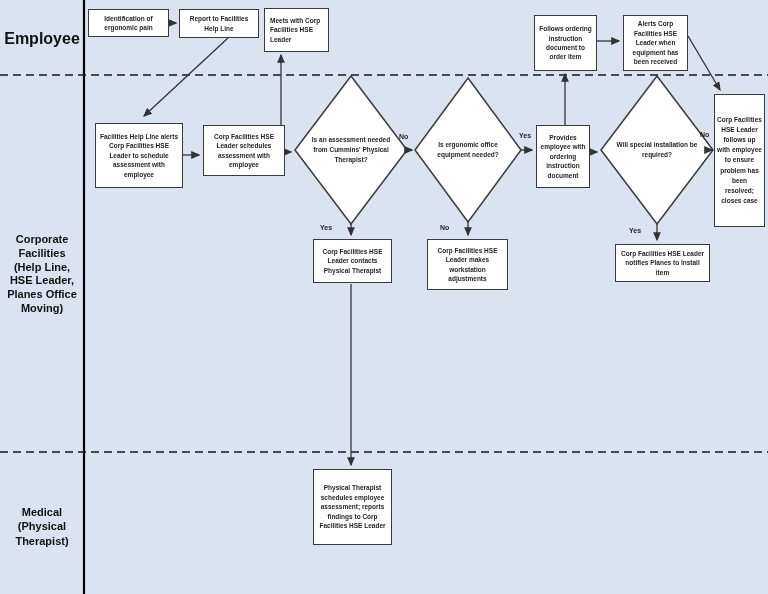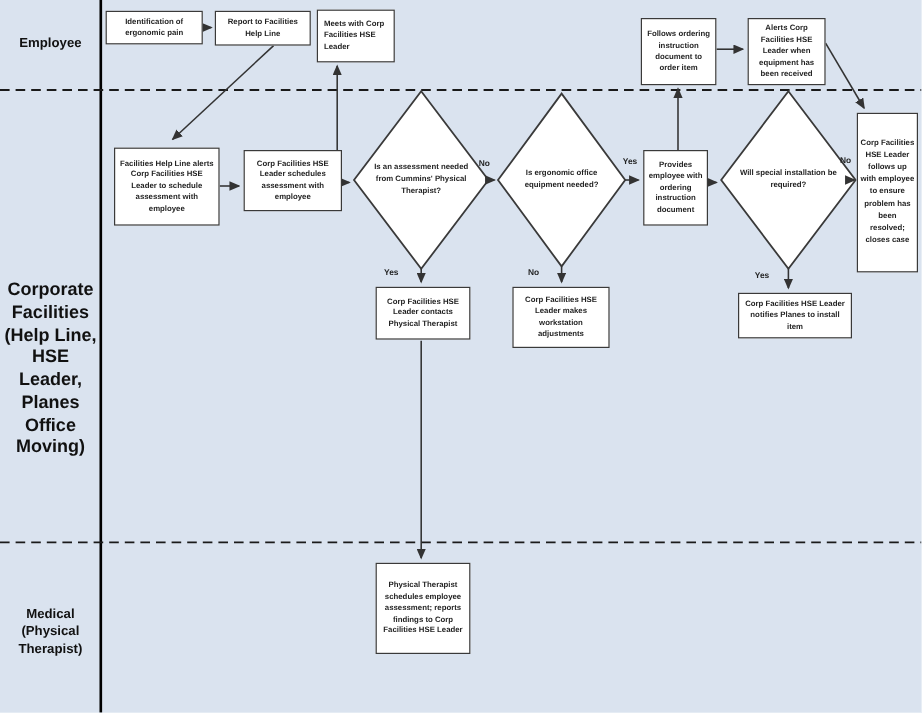--- a/index.html
+++ b/index.html
@@ -19,22 +19,22 @@
   .node.left-text { justify-content:flex-start; text-align:left; padding-left:5px; }
   .dlabel {
     position:absolute; display:flex; align-items:center; justify-content:center;
     text-align:center; font-size:6.5px; font-weight:bold; line-height:1.5; color:#1f1f1f;
   }
   .elabel { position:absolute; font-size:7px; font-weight:bold; color:#1f1f1f; }
   .lane-label {
     position:absolute; left:0; width:84px; text-align:center;
     font-weight:bold; color:#111111; white-space:pre-line;
   }
-  #lane-employee  { top:30px;  font-size:11px; }
-  #lane-corporate { top:233px; font-size:15px; line-height:1.25;text-align:center; }
+  #lane-employee  { top:30px;  font-size:16px; }
+  #lane-corporate { top:233px; font-size:11px; line-height:1.25;text-align:center; }
   #lane-medical   { top:492px; font-size:11px; line-height:1.3;margin-top:13px; }
   .tall { line-height:1.55; }
 </style>
 </head>
 <body>
 
 <div id="stage">
 
   <svg id="lines" width="768" height="594" viewBox="0 0 768 594">
     <defs>

